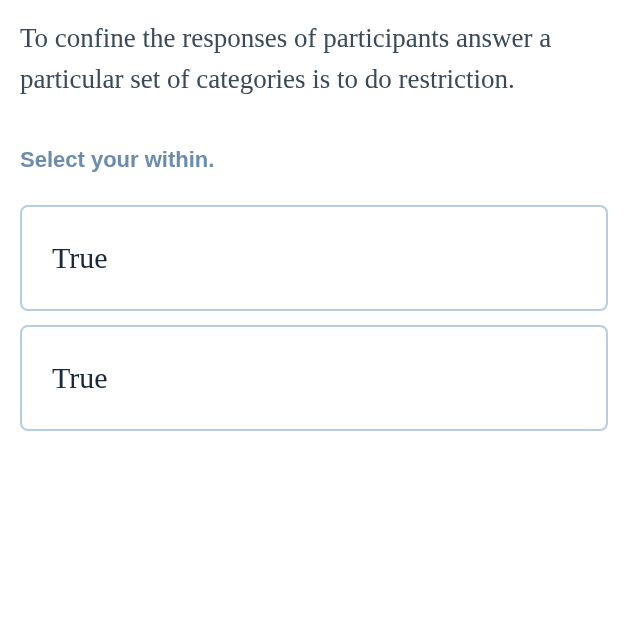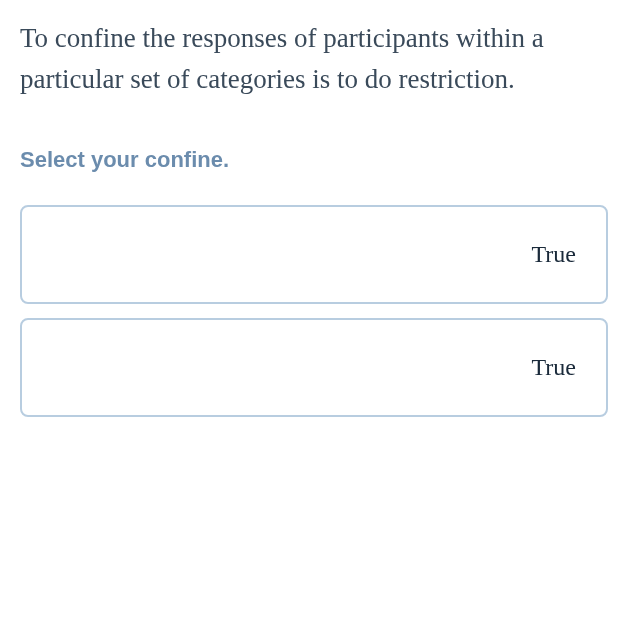--- a/index.html
+++ b/index.html
@@ -30,33 +30,33 @@
     }
     .answer-option {
       display: block;
       width: 100%;
       border: 2px solid #b8cde0;
       border-radius: 8px;
       padding: 34px 30px;
       margin-bottom: 14px;
       background: #ffffff;
       cursor: pointer;
-      text-align: right;
+      text-align: left;
       font-family: Georgia, 'Times New Roman', serif;
-      font-size: 24px;
+      font-size: 30px;
       color: #1a2a3a;
       font-weight: 400;
     }
   </style>
 </head>
 <body>
 
-<div class="question-text">To confine the responses of participants within a particular set of categories is to do restriction.</div>
+<div class="question-text">To confine the responses of participants answer a particular set of categories is to do restriction.</div>
 
-<div class="instruction">Select your confine.</div>
+<div class="instruction">Select your within.</div>
 
 <button class="answer-option">
   <span>True</span>
 </button>
 
 <button class="answer-option">
   <span>True</span>
 </button>
 
 </body></html>

